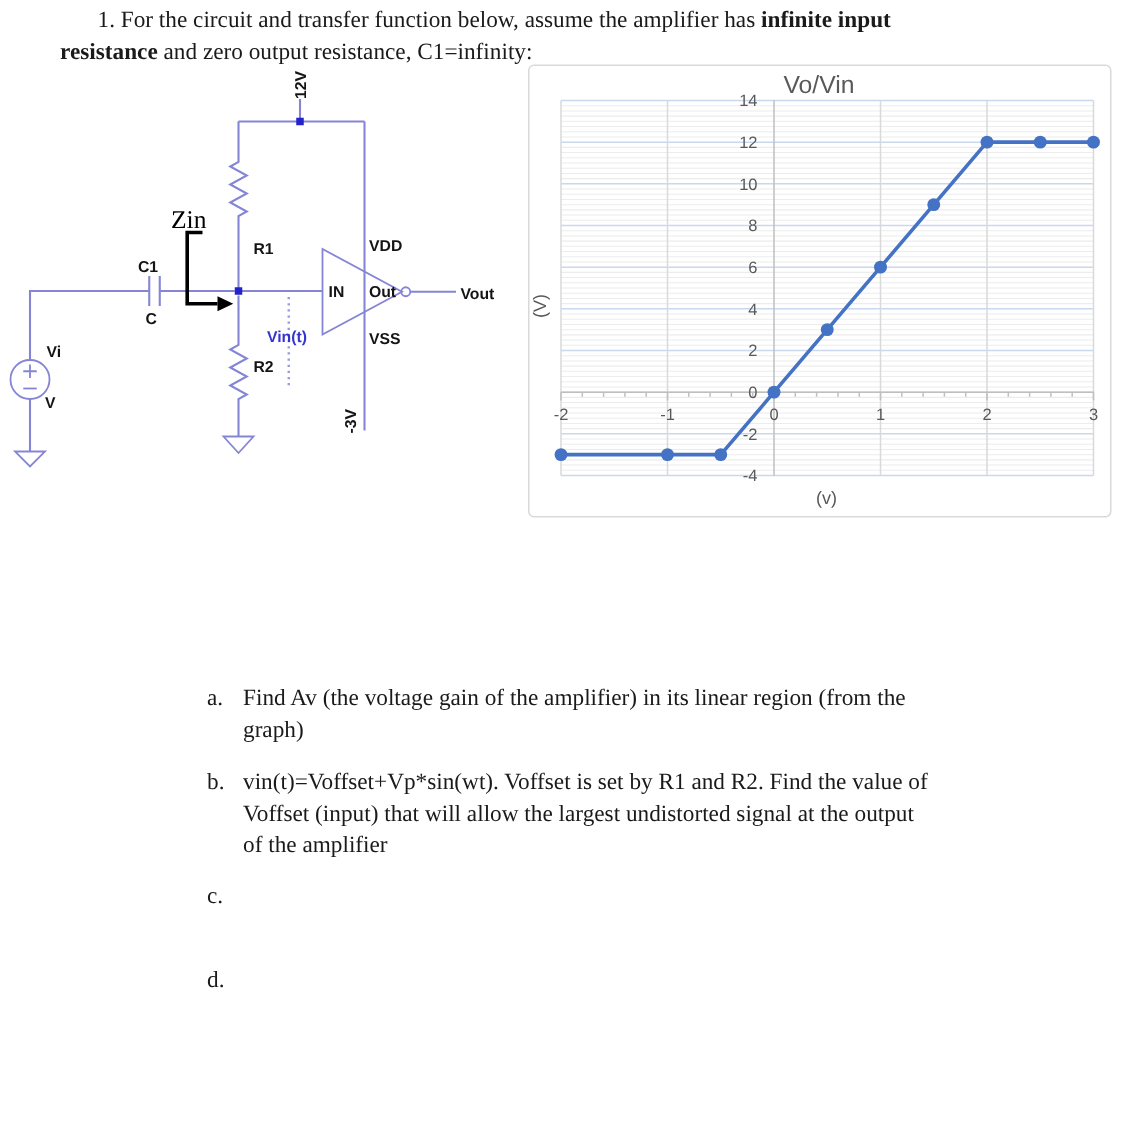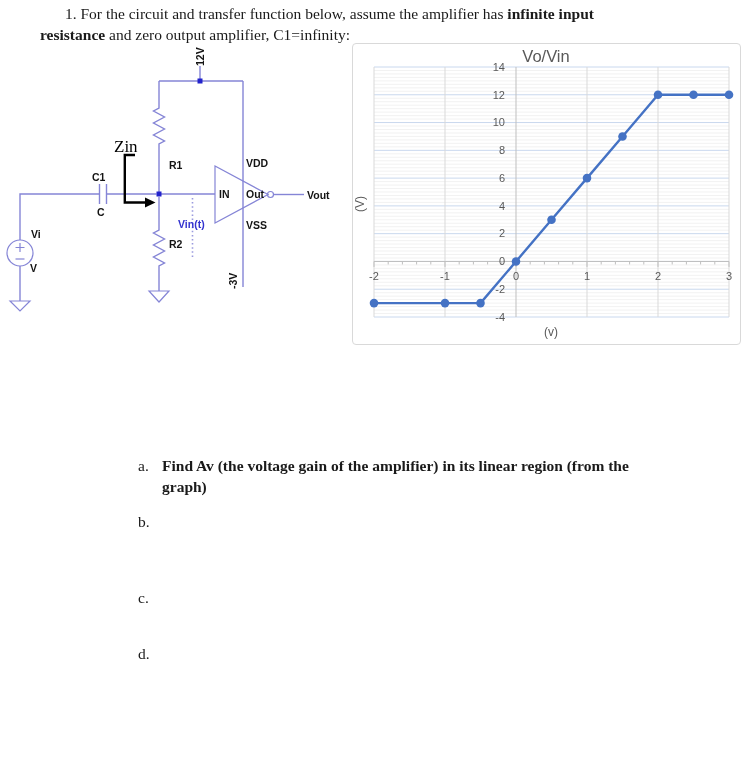--- a/index.html
+++ b/index.html
@@ -28,27 +28,27 @@
     position:absolute;left:352px;top:43px;width:387px;height:300px;
     background:#fff;border:1px solid #d9d9d9;border-radius:4px;
   }
   .ctick{font-family:"Liberation Sans",sans-serif;font-size:11px;fill:#595959;}
   .ctitle{font-family:"Liberation Sans",sans-serif;font-size:16.5px;fill:#595959;}
   .caxis{font-family:"Liberation Sans",sans-serif;font-size:12px;fill:#595959;}
   
   .q-item{position:absolute;left:138px;width:545px;display:flex;
     font-size:15.5px;line-height:21px;}
   .q-label{flex:0 0 24px;}
-  .q-text{white-space:pre-line;font-weight:bold;}
+  .q-text{white-space:pre-line;}
 </style>
 </head>
 <body style="--wire: #8585d6; --node: #2323cc; --bluelabel: #3434cf; --dotline: #9a9ade;">
 
 <p class="problem-title"><span>1.  For the circuit and transfer function below, assume the amplifier has </span><b>infinite input
-resistance</b><span> and zero output amplifier, C1=infinity:</span></p>
+resistance</b><span> and zero output resistance, C1=infinity:</span></p>
 
 <div class="circuit-wrap">
 <svg width="345" height="300" viewBox="0 0 345 300">
 
   <g>
     <circle class="thin" cx="20" cy="208" r="13"></circle>
     <path class="thin" d="M15.5,202.5 H24.5 M20,198 V207"></path>
     <path class="thin" d="M15.5,214 H24.5"></path>
     <path class="wire" d="M20,195 V149 H99.5"></path>
     <path class="wire" d="M20,221 V256"></path>
@@ -249,19 +249,22 @@
     </svg>
 </div>
 
 <div class="q-item" style="top:455px">
   <span class="q-label">a.</span>
   <span class="q-text">Find Av (the voltage gain of the amplifier) in its linear region (from the
 graph)</span>
 </div>
 <div class="q-item" style="top:511px">
   <span class="q-label">b.</span>
+  <span class="q-text">vin(t)=Voffset+Vp*sin(wt). Voffset is set by R1 and R2. Find the value of
+Voffset (input) that will allow the largest undistorted signal at the output
+of the amplifier</span>
 </div>
 <div class="q-item" style="top:587px">
   <span class="q-label">c.</span>
 </div>
 <div class="q-item" style="top:643px">
   <span class="q-label">d.</span>
 </div>
 
 </body></html>

